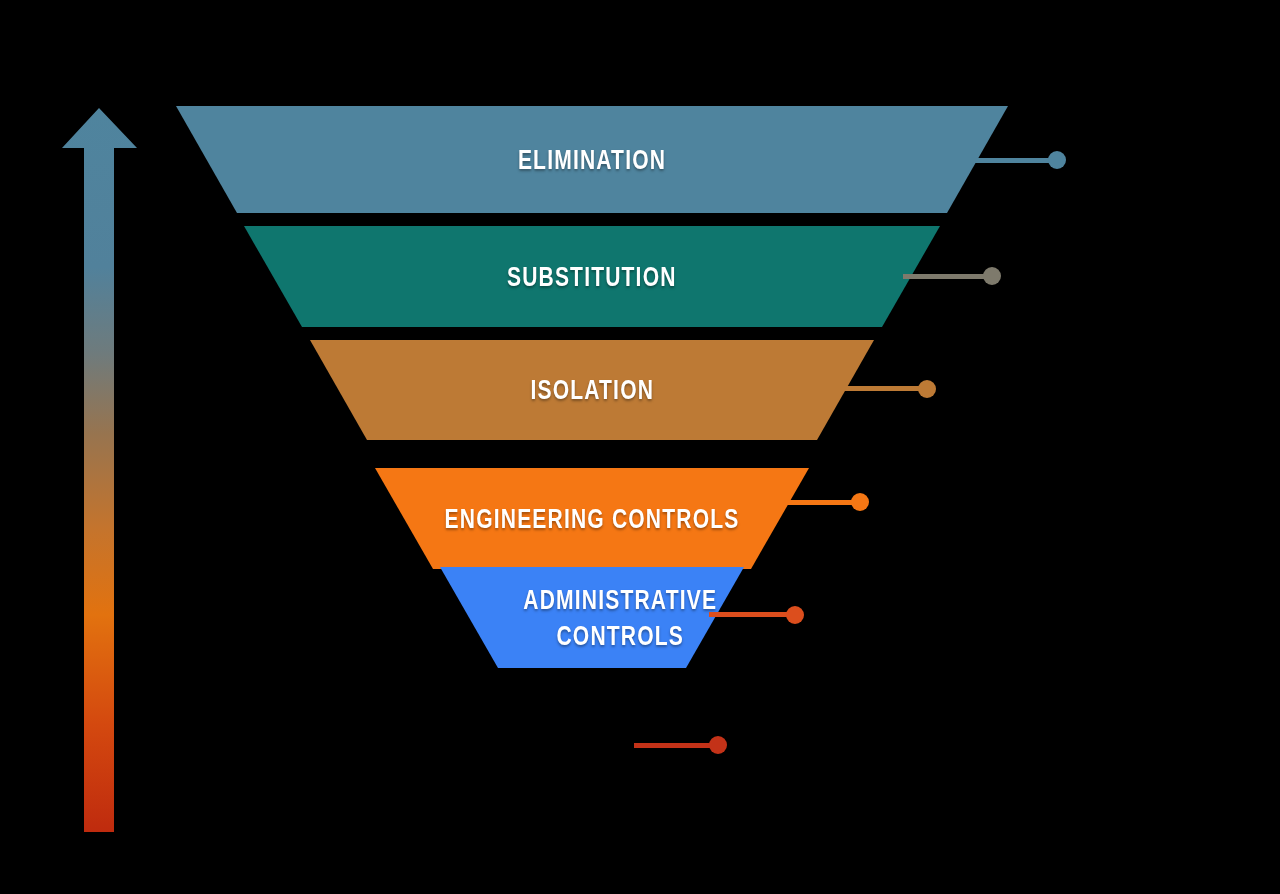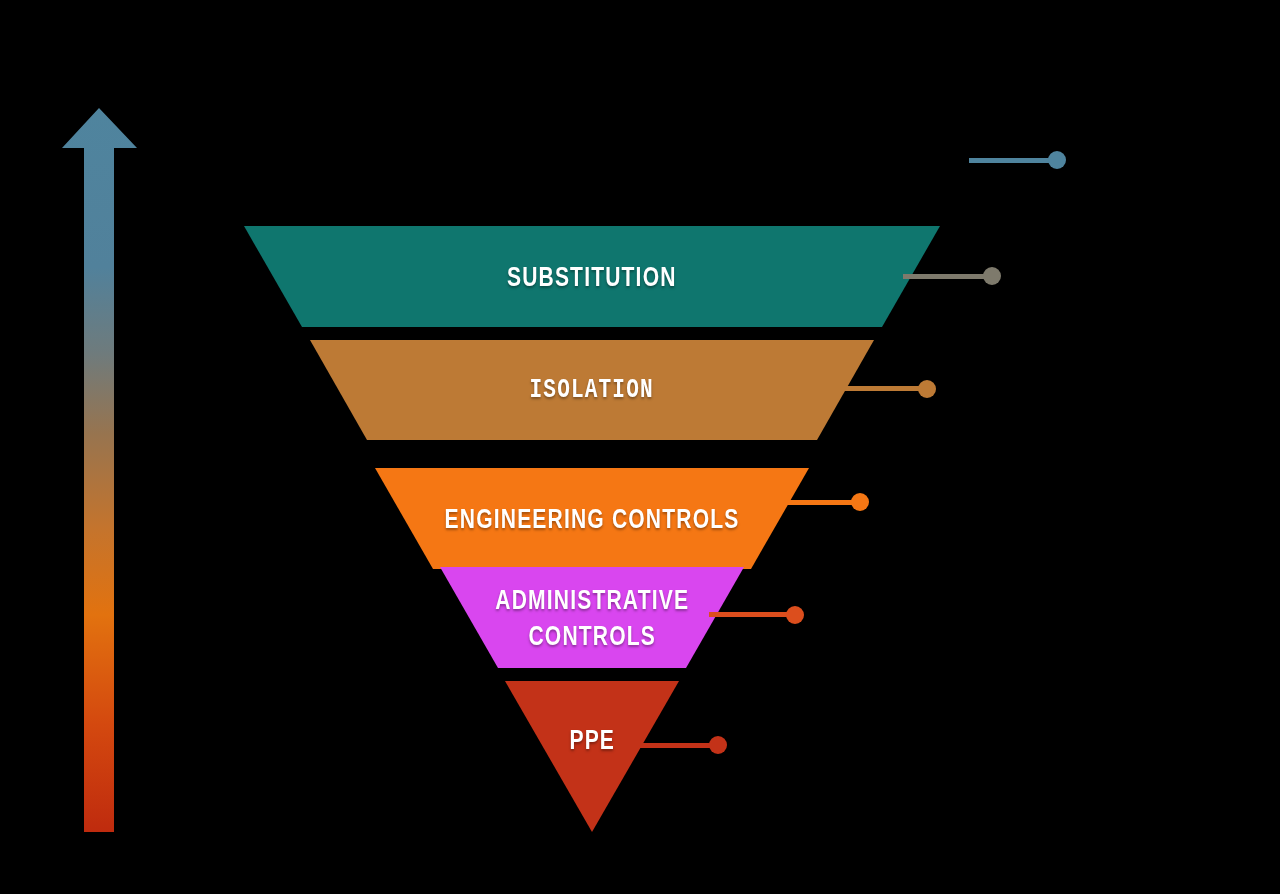--- a/index.html
+++ b/index.html
@@ -42,21 +42,21 @@
     white-space: nowrap;
     text-align: center;
     text-shadow: 0 2px 3px rgba(0,0,0,0.35);
   }
 
   .b1 { left: 176px; top: 106px; width: 832px; height: 107px;
         clip-path: polygon(0 0, 100% 0, calc(50% + 355px) 100%, calc(50% - 355px) 100%); }
   .b2 { left: 244px; top: 226px; width: 696px; height: 101px;
         clip-path: polygon(0 0, 100% 0, calc(50% + 290px) 100%, calc(50% - 290px) 100%); }
   .b3 { left: 310px; top: 340px; width: 564px; height: 100px;
-        clip-path: polygon(0 0, 100% 0, calc(50% + 225px) 100%, calc(50% - 225px) 100%); font-family: Liberation Mono, monospace; }
+        clip-path: polygon(0 0, 100% 0, calc(50% + 225px) 100%, calc(50% - 225px) 100%); }
   .b4 { left: 375px; top: 453px; width: 434px; height: 101px;
         clip-path: polygon(0 0, 100% 0, calc(50% + 159px) 100%, calc(50% - 159px) 100%); margin-top: 15px; }
   .b5 { left: 440px; top: 567px; width: 304px; height: 101px;
         clip-path: polygon(0 0, 100% 0, calc(50% + 94px) 100%, calc(50% - 94px) 100%); }
   .b5 .label-line { line-height: 36px; }
   .b6 { left: 505px; top: 681px; width: 174px; height: 151px;
         clip-path: polygon(0 0, 100% 0, 50% 100%);
         justify-content: flex-start; padding-top: 44px; box-sizing: border-box; }
 
   
@@ -106,20 +106,26 @@
         <stop offset="45%" stop-color="#97744f"></stop>
         <stop offset="58%" stop-color="#c4742d"></stop>
         <stop offset="70%" stop-color="#e2720f"></stop>
         <stop offset="85%" stop-color="#d4490f"></stop>
         <stop offset="100%" stop-color="#bf2b0e"></stop>
       </linearGradient>
     </defs>
     <polygon points="99,108 137,148 114,148 114,832 84,832 84,148 62,148" fill="url(#arrowGrad)"></polygon>
   </svg>
 
+  <div class="band b1" style="background: rgb(79, 132, 158);">
+    <div class="band-label">
+      <span class="label-line">ELIMINATION</span>
+      <span class="label-line"></span>
+    </div>
+  </div>
   <div class="callout-line l1" style="background: rgb(79, 132, 158);"></div>
   <div class="callout-dot d1" style="background: rgb(79, 132, 158);"></div>
 
   <div class="band b2" style="background: #0f766e;">
     <div class="band-label">
       <span class="label-line">SUBSTITUTION</span>
       <span class="label-line"></span>
     </div>
   </div>
   <div class="callout-line l2" style="background: rgb(126, 122, 108);"></div>
@@ -136,31 +142,25 @@
 
   <div class="band b4" style="background: rgb(245, 119, 20);">
     <div class="band-label">
       <span class="label-line">ENGINEERING CONTROLS</span>
       <span class="label-line"></span>
     </div>
   </div>
   <div class="callout-line l4" style="background: rgb(245, 119, 20);"></div>
   <div class="callout-dot d4" style="background: rgb(245, 119, 20);"></div>
 
-  <div class="band b5" style="background: #d946ef;">
+  <div class="band b5" style="background: #3b82f6; align-items: flex-end;">
     <div class="band-label">
       <span class="label-line">ADMINISTRATIVE</span>
       <span class="label-line">CONTROLS</span>
     </div>
   </div>
   <div class="callout-line l5" style="background: rgb(220, 78, 29);"></div>
   <div class="callout-dot d5" style="background: rgb(220, 78, 29);"></div>
 
-  <div class="band b6" style="background: rgb(195, 50, 24);">
-    <div class="band-label">
-      <span class="label-line">PPE</span>
-      <span class="label-line"></span>
-    </div>
-  </div>
   <div class="callout-line l6" style="background: rgb(195, 50, 24);"></div>
   <div class="callout-dot d6" style="background: rgb(195, 50, 24);"></div>
 
 </div>
 
 </body></html>

